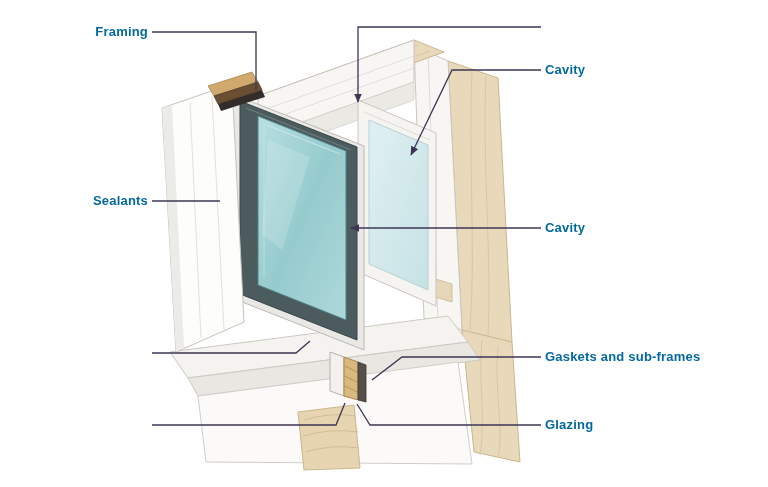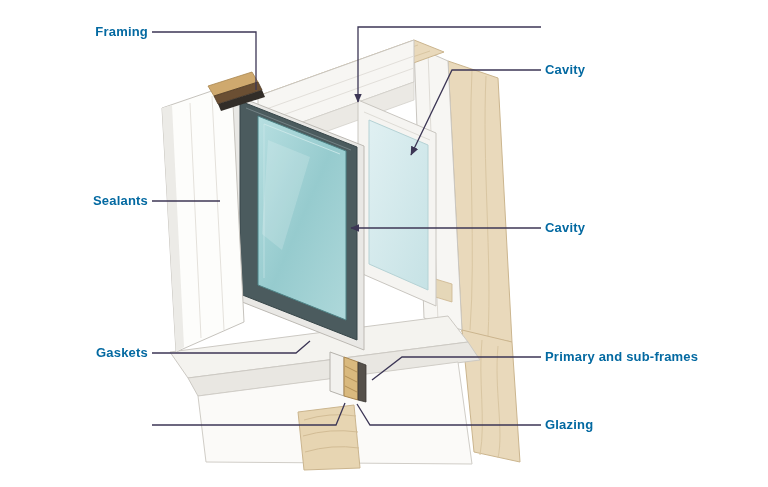--- a/index.html
+++ b/index.html
@@ -122,20 +122,19 @@
       <path d="M541,228 H351" marker-end="url(#arrow)"></path>
       <path d="M152,353 H296 L310,341"></path>
       <path d="M541,357 H402 L372,380"></path>
       <path d="M152,425 H336 L345,403"></path>
       <path d="M541,425 H370 L357,404"></path>
     </g>
   </svg>
 
   <div class="lbl l" style="top:24px">Framing</div>
   <div class="lbl l" style="top:193px">Sealants</div>
-  <div class="lbl l" style="top:345px">Gaskets</div>
 
   <div class="lbl r" style="top:62px">Cavity</div>
   <div class="lbl r" style="top:220px">Cavity</div>
-  <div class="lbl r" style="top:349px">Primary and sub-frames</div>
+  <div class="lbl r" style="top:349px">Gaskets and sub-frames</div>
   <div class="lbl r" style="top:417px">Glazing</div>
 
 </div>
 
 </body></html>

